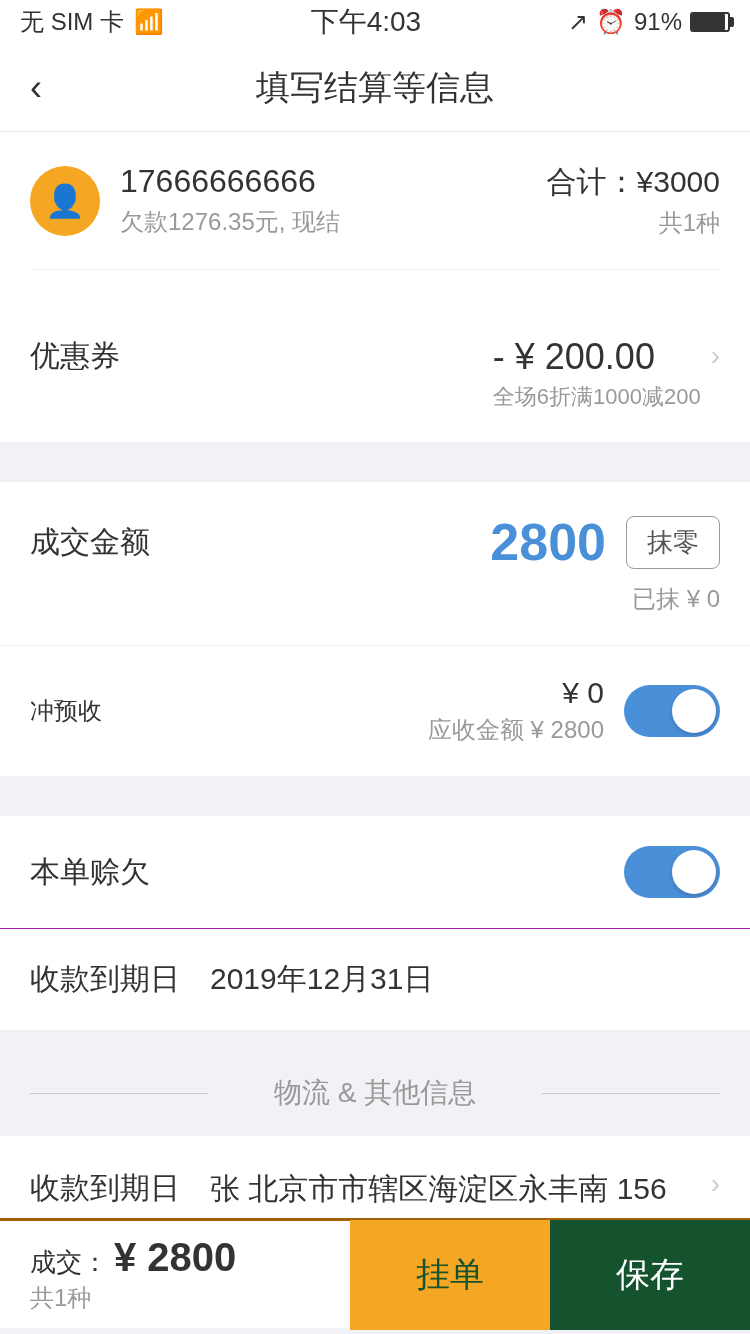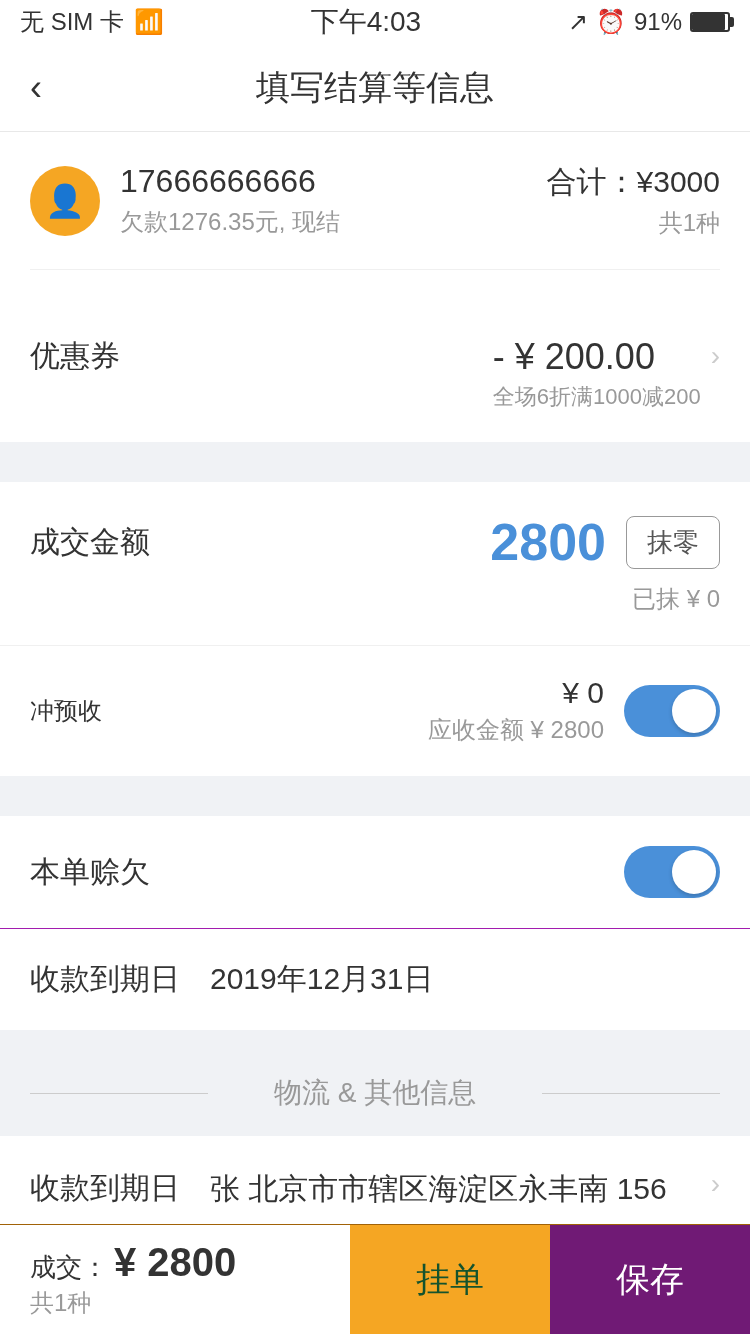--- a/index.html
+++ b/index.html
@@ -349,27 +349,27 @@
 
     
     .bottom-gray {
       background: #f0f2f5;
       height: 120px;
     }
 
     
     .bottom-bar {
       position: fixed;
-      bottom: 0;
+      bottom: 6px;
       width: 750px;
       height: 110px;
       background: #fff;
       display: flex;
       align-items: center;
-      border-top: 1px solid #a16207;
+      border-top: 3px solid #a16207;
     }
     .bottom-info {
       flex: 1;
       padding: 0 30px;
     }
     .bottom-info .deal-amount {
       font-size: 40px;
       color: #333;
       font-weight: 600;
     }
@@ -386,21 +386,21 @@
       align-items: center;
       justify-content: center;
       font-size: 34px;
       color: #14532d;
       font-weight: 500;
       cursor: pointer;
     }
     .bottom-btn-save {
       width: 200px;
       height: 110px;
-      background: #701a75;
+      background: #14532d;
       display: flex;
       align-items: center;
       justify-content: center;
       font-size: 34px;
       color: #fff;
       font-weight: 500;
       cursor: pointer;
     }
   </style>
 </head>

